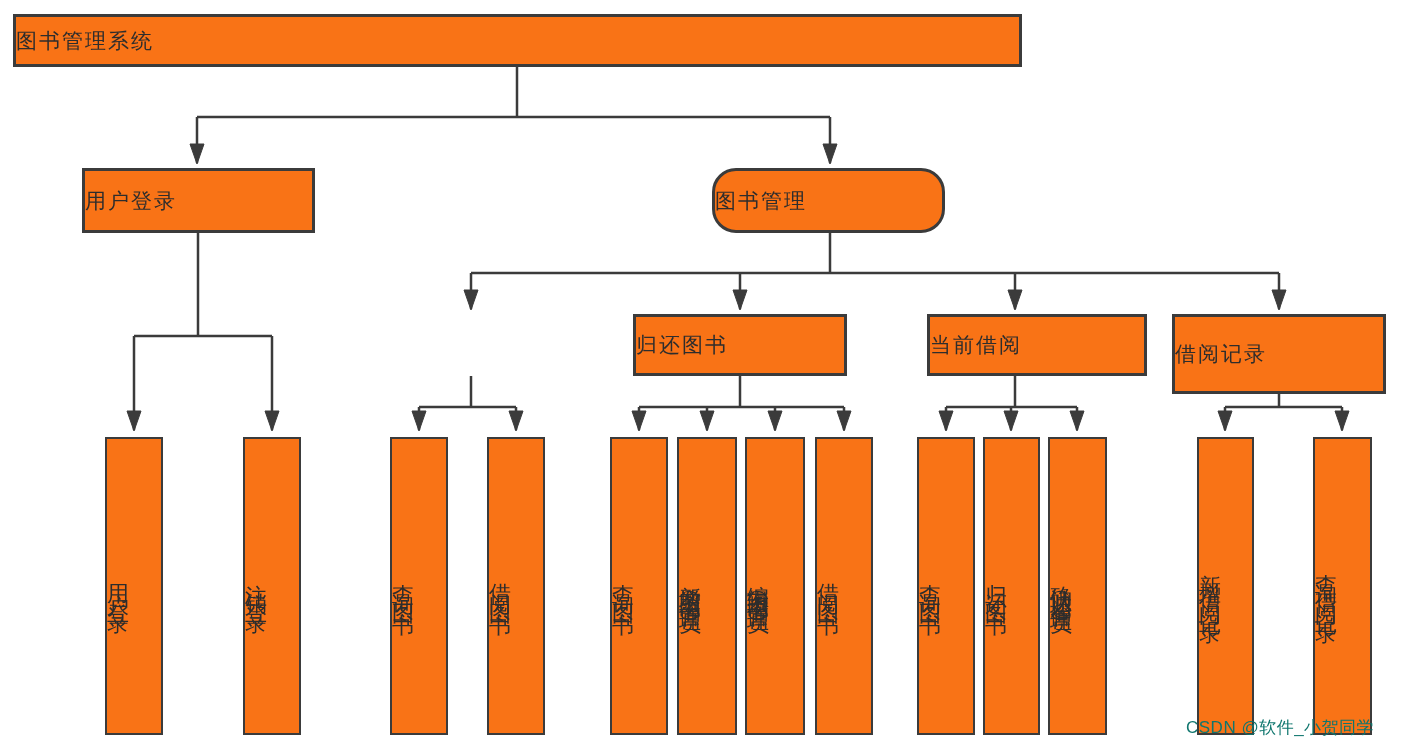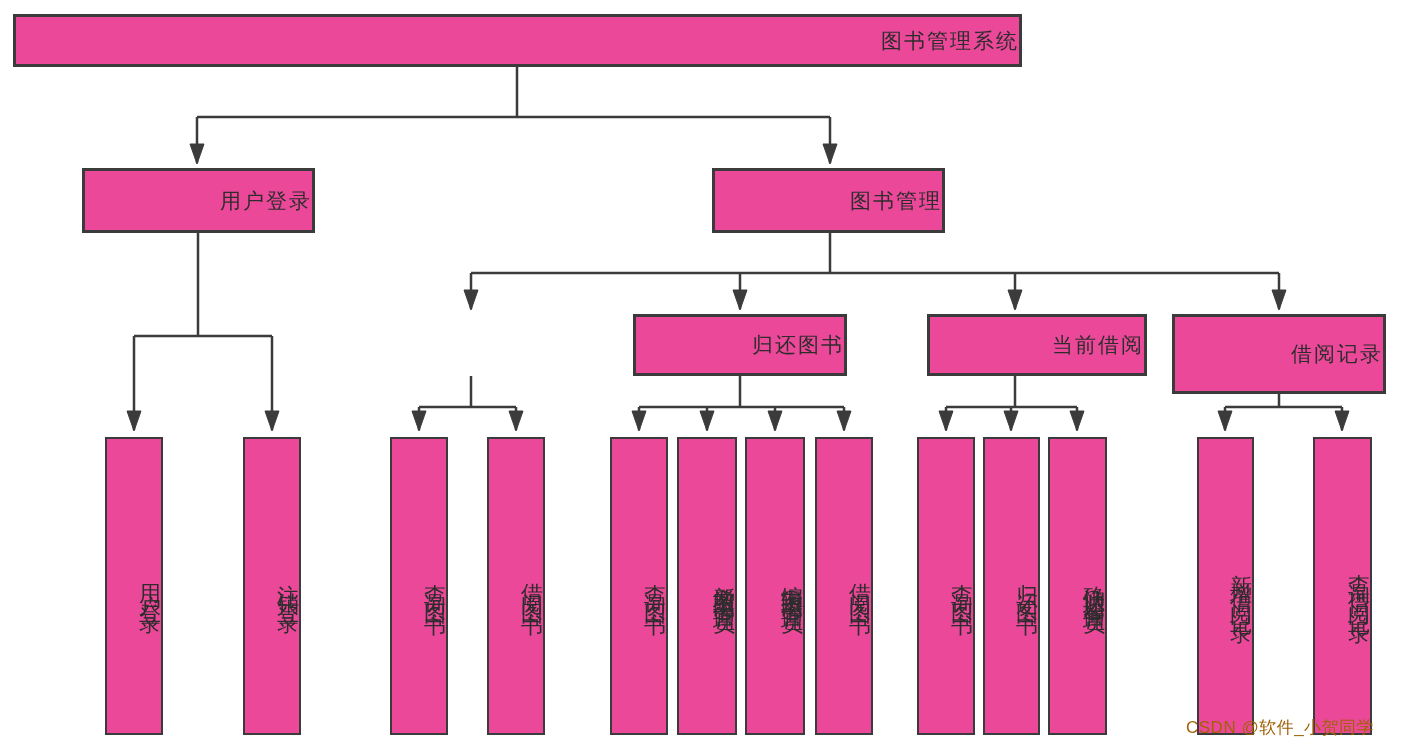--- a/index.html
+++ b/index.html
@@ -12,46 +12,46 @@
     overflow: hidden;
   }
   svg.connectors {
     position: absolute;
     left: 0; top: 0;
     pointer-events: none;
   }
   .ln { stroke: #3b3b3b; stroke-width: 2.5; fill: none; }
   .box {
     position: absolute;
-    background: #ec4899;
+    background: #f97316;
     border: 3px solid #3b3b3b;
     box-sizing: border-box;
     display: flex;
     align-items: center;
-    justify-content: flex-end;
+    justify-content: flex-start;
     color: #2d2d2d;
   }
   .h-box { font-size: 21px; letter-spacing: 2px; }
   .v-box { border-width: 2.5px; }
   .v-box span {
     writing-mode: vertical-rl;
     text-orientation: mixed;
     font-size: 22px;
     letter-spacing: 10px;
     line-height: 1;
     color: #2d2d2d;
     white-space: nowrap;
   }
   .v-box span.tight { letter-spacing: 4px; }
   .watermark {
     position: absolute;
     left: 1186px;
     top: 716px;
     font-size: 17px;
-    color: #a16207;
+    color: #0f766e;
     letter-spacing: 0.5px;
     white-space: nowrap;
   }
 </style>
 </head>
 <body>
 
 <div class="canvas">
 
   <svg class="connectors" width="1405" height="747" viewBox="0 0 1405 747">
@@ -102,21 +102,21 @@
     <path class="ln" d="M1342 407 V430" marker-end="url(#arrow)"></path>
   </svg>
 
   <div class="box h-box" style="left:13px; top:14px; width:1009px; height:53px;">
     <span>图书管理系统</span>
   </div>
 
   <div class="box h-box" style="left:82px; top:168px; width:233px; height:65px;">
     <span>用户登录</span>
   </div>
-  <div class="box h-box" style="left:712px; top:168px; width:233px; height:65px;">
+  <div class="box h-box" style="left:712px; top:168px; width:233px; height:65px;border-radius:24px;">
     <span>图书管理</span>
   </div>
 
   <div class="box h-box" style="left:633px; top:314px; width:214px; height:62px;">
     <span>归还图书</span>
   </div>
   <div class="box h-box" style="left:927px; top:314px; width:220px; height:62px;">
     <span>当前借阅</span>
   </div>
   <div class="box h-box" style="left:1172px; top:314px; width:214px; height:80px;">

